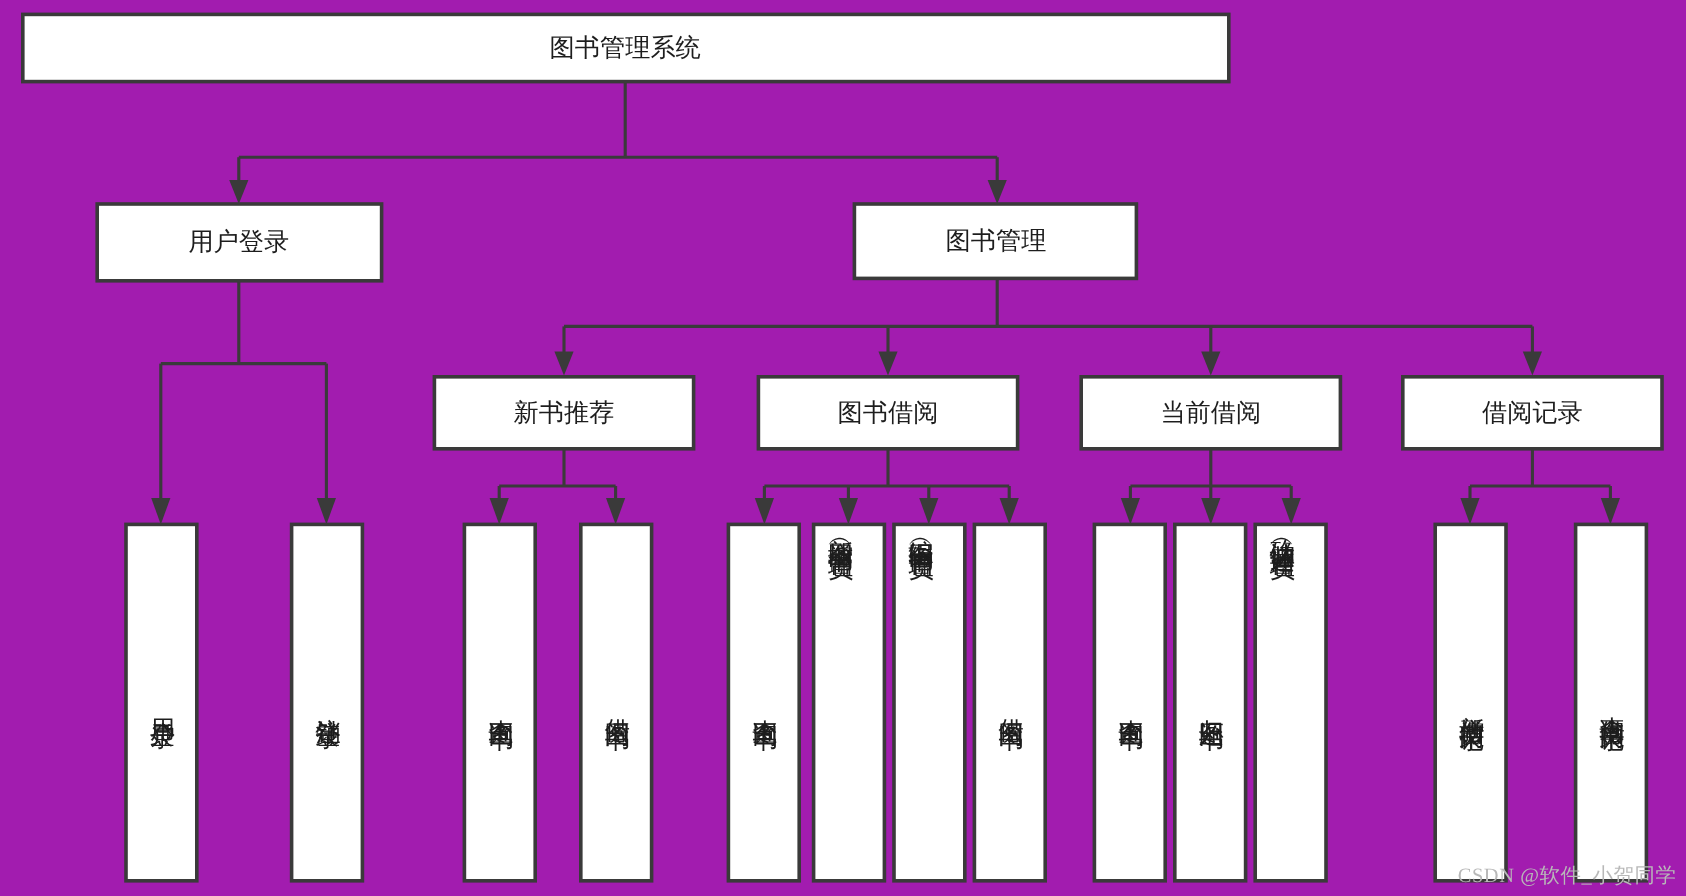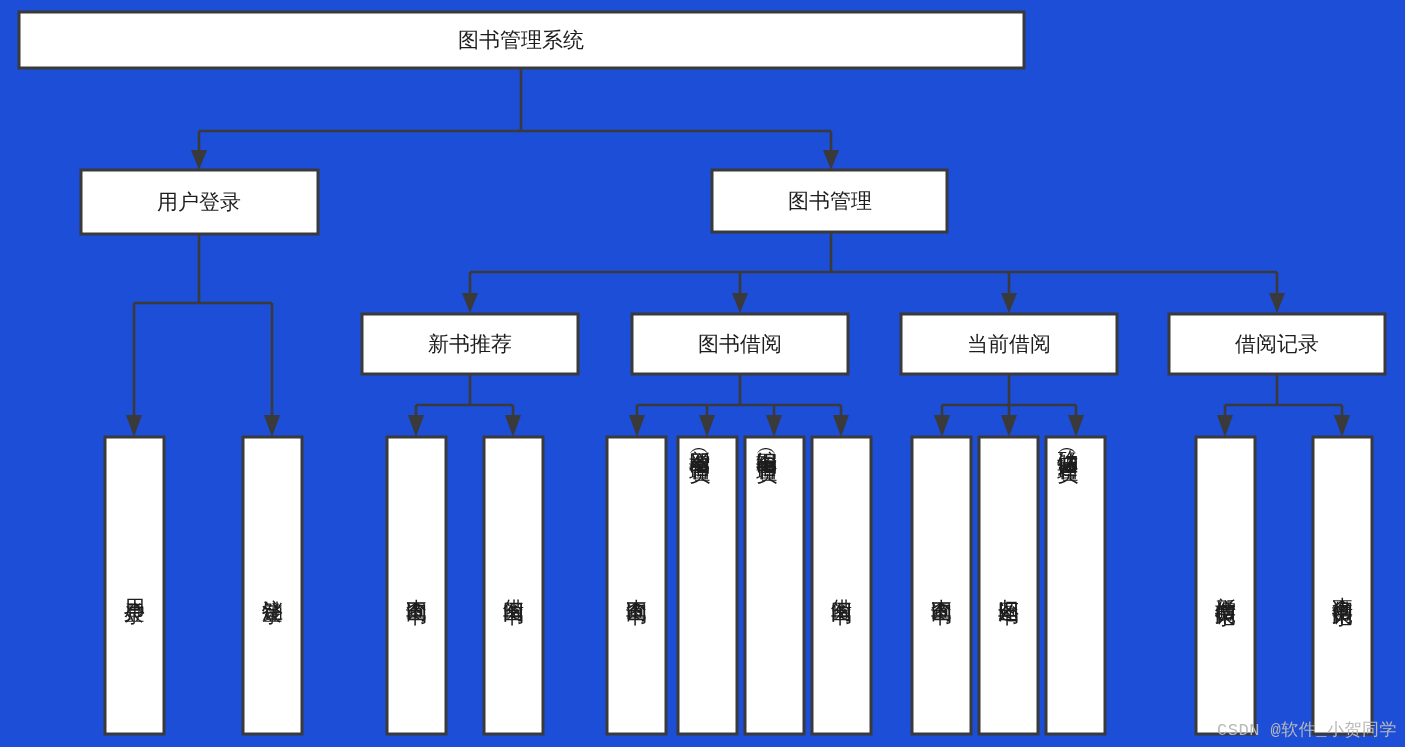--- a/index.html
+++ b/index.html
@@ -8,21 +8,21 @@
     padding: 0;
     background: #ffffff;
   }
   body {
     font-family: "Liberation Sans", "DejaVu Sans", sans-serif;
   }
   #diagram-root {
     position: relative;
     width: 1405px;
     height: 747px;
-    background: #1d4ed8;
+    background: #a21caf;
     overflow: hidden;
   }
   svg.diagram-canvas {
     position: absolute;
     left: 0;
     top: 0;
     width: 1405px;
     height: 747px;
     display: block;
   }
@@ -56,21 +56,21 @@
     writing-mode: vertical-rl;
     text-orientation: upright;
     text-anchor: middle;
     white-space: pre;
     letter-spacing: 2px;
   }
   .watermark-text {
     position: absolute;
     right: 8px;
     bottom: 6px;
-    font-family: Liberation Mono, monospace;
+    font-family: Liberation Serif, serif;
     font-size: 17px;
     color: #b8b8b8;
     letter-spacing: 0.5px;
     pointer-events: none;
     user-select: none;
   }
 </style>
 </head>
 <body>
 

